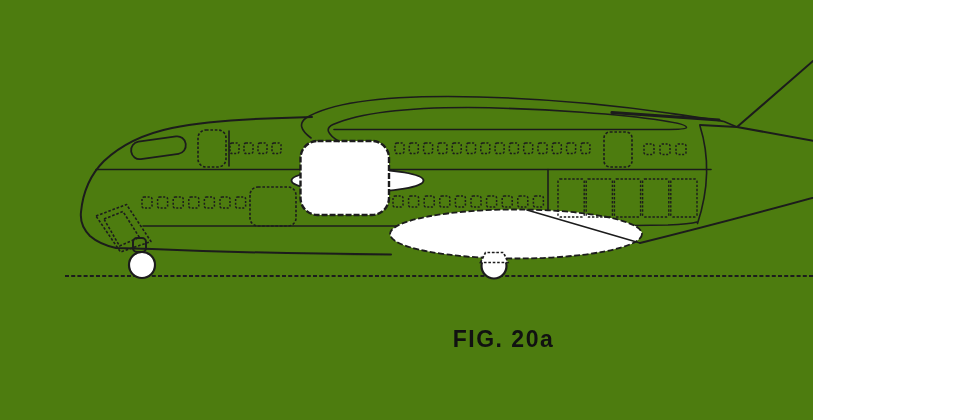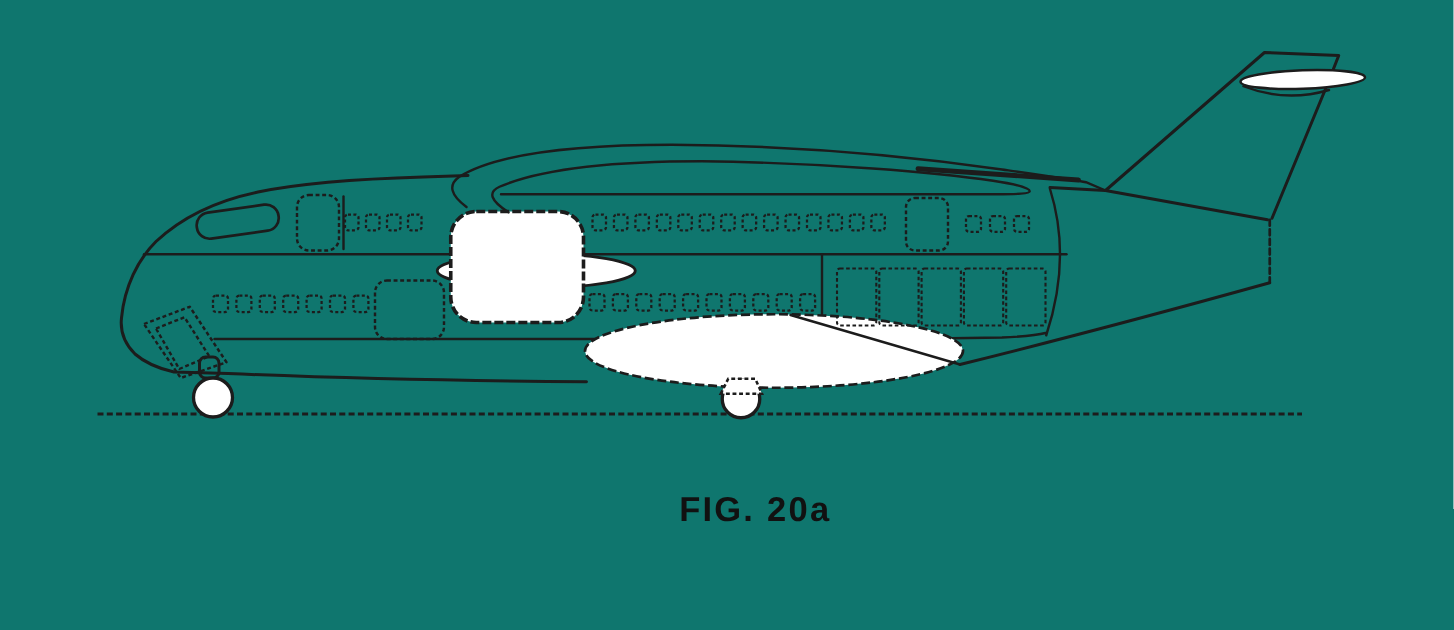--- a/index.html
+++ b/index.html
@@ -1,16 +1,16 @@
 <!DOCTYPE html>
 <html><head>
 <meta charset="utf-8">
 <style>
   html,body{margin:0;padding:0;background:#ffffff;}
-  .page{position:relative;width:969px;height:420px;background:#0f766e;overflow:hidden;
+  .page{position:relative;width:813px;height:420px;background:#4d7c0f;overflow:hidden;
         font-family:"Liberation Sans", sans-serif;}
   svg{position:absolute;left:0;top:0;}
   
   .solid   {fill:none;stroke:#1c1c1c;stroke-width:2;stroke-linecap:round;stroke-linejoin:round;}
   .thin    {fill:none;stroke:#1c1c1c;stroke-width:1.6;stroke-linecap:round;}
   .thick   {fill:none;stroke:#1c1c1c;stroke-width:3.2;stroke-linecap:round;}
   .win     {fill:none;stroke:#1c1c1c;stroke-width:1.5;stroke-dasharray:2 1.6;}
   .door    {fill:none;stroke:#1c1c1c;stroke-width:1.6;stroke-dasharray:2.6 1.8;stroke-linejoin:round;}
   .panel   {fill:none;stroke:#1c1c1c;stroke-width:1.4;stroke-dasharray:2.4 1.7;}
   .nacelle {fill:#ffffff;stroke:#1c1c1c;stroke-width:2.4;stroke-dasharray:6 2;stroke-linejoin:round;}

